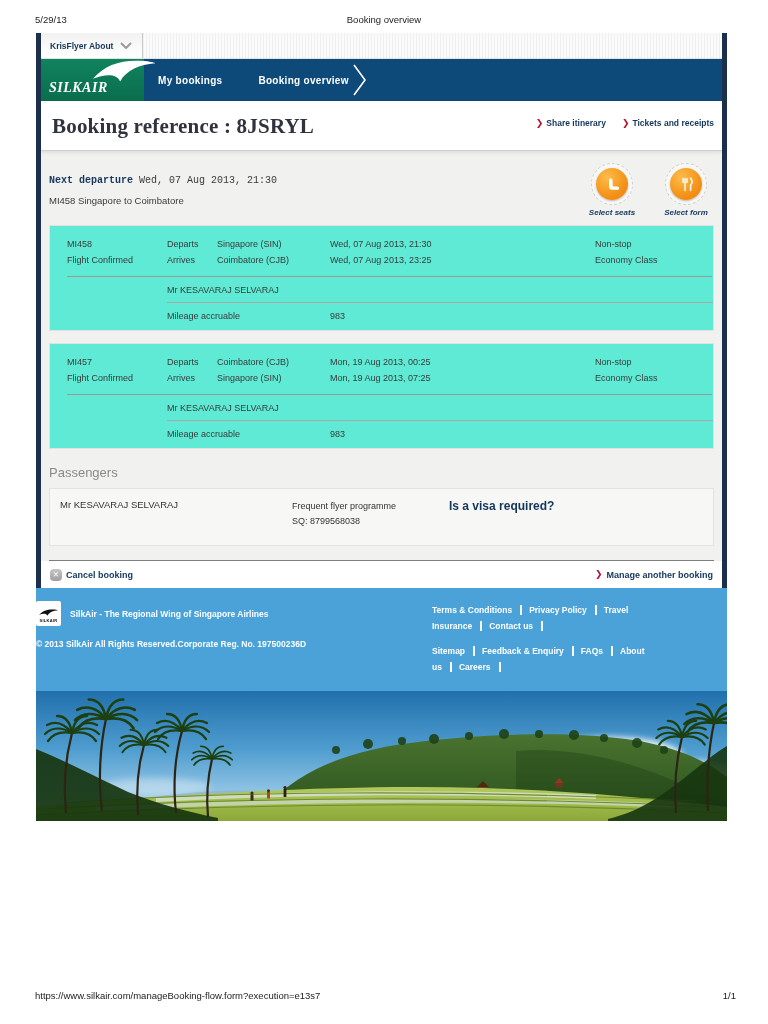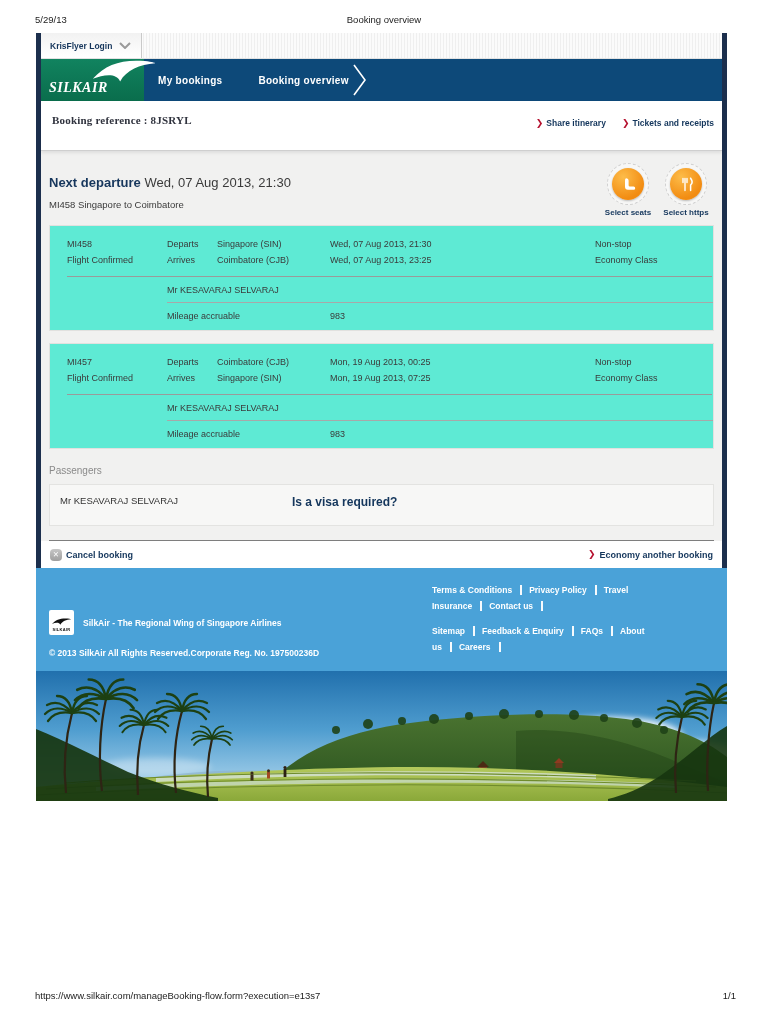--- a/index.html
+++ b/index.html
@@ -23,59 +23,59 @@
   .nav{height:42px;background:#0d4979;position:relative;display:flex;align-items:center;}
   .logo-wrap{width:103px;height:42px;position:relative;flex:0 0 auto;}
   .logo-green{position:absolute;inset:0;background:linear-gradient(#11835f,#0a6d4c);}
   .logo-bird{position:absolute;left:50px;top:-1px;width:66px;height:26px;z-index:2;}
   .logo-text{position:absolute;left:8px;bottom:5px;z-index:3;color:#fff;font-family:"Liberation Serif","DejaVu Serif",serif;font-style:italic;font-weight:bold;font-size:14px;letter-spacing:.5px;}
   .nav-items{display:flex;align-items:center;margin-left:14px;gap:36px;justify-content:space-between;}
   .nav-item{color:#fff;font-size:10px;font-weight:bold;letter-spacing:.3px;cursor:pointer;display:flex;align-items:center;}
   .nav-chev{margin-left:4px;display:inline-flex;}
   
   .ref-band{position:relative;height:49px;background:#fff;border-bottom:1px solid #cfcfcf;box-shadow:0 2px 3px rgba(0,0,0,.08);}
-  .ref-title{position:absolute;left:11px;top:13px;margin:0;font-family:"Liberation Serif","DejaVu Serif",serif;font-weight:bold;font-size:11px;color:#30333e;letter-spacing:.2px;}
+  .ref-title{position:absolute;left:11px;top:13px;margin:0;font-family:"Liberation Serif","DejaVu Serif",serif;font-weight:bold;font-size:21px;color:#30333e;letter-spacing:.2px;}
   .ref-links{position:absolute;right:8px;top:17px;display:flex;gap:16px;}
   .rlink{display:flex;align-items:center;gap:3px;font-size:8.5px;font-weight:bold;color:#14365c;cursor:pointer;}
   .chev-red{color:#b5112f;font-size:9px;font-weight:bold;line-height:1;}
   
   .content{background:#f1f1f0;padding-top:10px;}
   .next-dep{position:relative;margin:0 8px;height:64px;}
-  .nd-line1{font-size:13px;padding-top:14px;}
+  .nd-line1{font-size:10px;padding-top:14px;font-family:Liberation Mono, monospace;}
   .nd-label{font-weight:bold;color:#16365c;}
   .nd-line2{font-size:9.5px;margin-top:9px;color:#3a3a3a;}
-  .nd-actions{position:absolute;right:0;top:2px;display:flex;gap:2px;}
+  .nd-actions{position:absolute;right:0;top:2px;display:flex;gap:18px;font-style:italic;}
   .icon-btn{width:56px;text-align:center;cursor:pointer;}
   .ring{width:40px;height:40px;border:1px dashed #cfcfcf;border-radius:50%;margin:0 auto;display:flex;align-items:center;justify-content:center;background:#f7f7f6;}
   .disc{width:32px;height:32px;border-radius:50%;background:radial-gradient(circle at 35% 28%,#fdbc49,#f28c12 70%);display:flex;align-items:center;justify-content:center;box-shadow:0 1px 2px rgba(0,0,0,.25);}
   .icon-lbl{display:block;margin-top:3px;font-size:8px;font-weight:bold;color:#14365c;}
   .sec-head{margin:10px 8px 6px;font-size:11px;font-weight:bold;color:#14365c;}
   
   .card{margin:0 8px 12px;background:#5eead4;border:1px solid #e1e1df;}
   .frow{display:grid;grid-template-columns:100px 50px 113px 265px 1fr;padding:10px 0 8px 17px;font-size:9px;color:#3a3a3a;}
   .frow .cell div{line-height:16px;}
   .hr1{border-top:1px solid #9a9a9a;margin-left:17px;margin-right:1px;}
   .pax-row{margin-left:117px;border-bottom:1px solid #a8a8a8;padding:8px 0 7px;font-size:9px;color:#3a3a3a;}
   .mil-row{margin-left:117px;display:flex;padding:8px 0 9px;font-size:9px;color:#3a3a3a;}
   .mil-row .mlbl{width:163px;}
   
-  .pass-head{margin:16px 8px 8px;font-size:10px;color:#8a8a8a;font-weight:400;}
+  .pass-head{margin:16px 8px 8px;font-size:13px;color:#8a8a8a;font-weight:400;}
   .pcard{margin:0 8px 14px;background:#f7f7f6;border:1px solid #e3e3e1;display:grid;grid-template-columns:232px 157px 1fr;padding:10px 0 16px 10px;font-size:9.5px;}
   .pcard .pname{color:#333;}
   .pff div{line-height:15px;color:#333;font-size:9px;}
   .visa-link{color:#14365c;font-weight:bold;font-size:12px;cursor:pointer;}
   
   .hr-dark{margin:0 8px;border-top:1px solid #7e7e7e;}
   .action-row{background:#fff;height:27px;display:flex;align-items:center;justify-content:space-between;padding:0 9px;}
   .cancel{display:flex;align-items:center;gap:4px;font-size:9px;font-weight:bold;color:#14365c;cursor:pointer;}
   .x-ico{width:12px;height:12px;border-radius:4px;background:linear-gradient(#c6c6c6,#9f9f9f);color:#fff;font-size:7.5px;line-height:12px;text-align:center;font-weight:bold;}
   .manage{display:flex;align-items:center;gap:4px;font-size:9px;font-weight:bold;color:#14365c;cursor:pointer;}
   
   .bfooter{background:#4aa2d8;position:relative;padding:13px 0 8px;display:flex;}
-  .bf-left{width:396px;padding-left:13px;box-sizing:border-box;margin-top:29px;}
+  .bf-left{width:396px;padding-left:0;box-sizing:border-box;}
   .bf-brand{display:flex;align-items:center;gap:9px;}
   .bf-logo{width:25px;height:25px;background:#fff;border-radius:2px;display:flex;flex-direction:column;align-items:center;justify-content:center;}
   .bf-logo .tiny{font-size:4px;color:#111;letter-spacing:.3px;line-height:3px;font-weight:bold;}
   .bf-tag{color:#fff;font-size:8.5px;font-weight:bold;}
   .bf-copy{color:#fff;font-size:8.5px;font-weight:bold;margin-top:13px;}
   .bf-right{flex:1;padding-right:10px;}
   .bf-row{margin-bottom:9px;line-height:14px;}
   .fl{color:#fff;font-size:8.5px;font-weight:bold;cursor:pointer;border-right:2px solid rgba(255,255,255,.95);padding-right:8px;margin-right:7px;}
   .fl.nosep{border-right:none;}
   
@@ -87,21 +87,21 @@
 <div class="print-head">
   <span>5/29/13</span>
   <span class="ptitle">Booking overview</span>
 </div>
 
 <div class="page">
   <div class="framed">
 
     <div class="kf-bar">
       <div class="kf-login">
-        <span class="lbl">KrisFlyer Login</span>
+        <span class="lbl">KrisFlyer About</span>
         <span style="display:inline-flex;">
           <svg width="12" height="7" viewBox="0 0 12 7">
               <polyline points="1,1 6,6 11,1" fill="none" stroke="#9a9a9a" stroke-width="2"></polyline>
             </svg>
         </span>
       </div>
     </div>
 
     <div class="nav">
       <div class="logo-wrap">
@@ -163,21 +163,21 @@
           </div>
           <div class="icon-btn">
             <div class="ring">
               <div class="disc">
                 <svg width="17" height="17" viewBox="0 0 17 17">
                   <path d="M5 2.5 v4 M7 2.5 v4 M9 2.5 v4 M7 6.5 v8" stroke="#fff" stroke-width="1.4" stroke-linecap="round" fill="none"></path>
                   <path d="M12.6 2.2 c1.8 2.4 1.8 5.2 0 6.8 v5.5" stroke="#fff" stroke-width="1.5" stroke-linecap="round" fill="none"></path>
                 </svg>
               </div>
             </div>
-            <span class="icon-lbl">Select https</span>
+            <span class="icon-lbl">Select form</span>
           </div>
         </div>
       </div>
 
 
       <div class="card">
         <div class="frow">
           <div class="cell">
             <div>MI458</div>
             <div>Flight Confirmed</div>
@@ -234,32 +234,36 @@
         <div class="pax-row">Mr KESAVARAJ SELVARAJ</div>
         <div class="mil-row">
           <span class="mlbl">Mileage accruable</span>
           <span>983</span>
         </div>
       </div>
 
       <div class="pass-head">Passengers</div>
       <div class="pcard">
         <span class="pname">Mr KESAVARAJ SELVARAJ</span>
+        <span class="pff">
+          <div>Frequent flyer programme</div>
+          <div>SQ: 8799568038</div>
+        </span>
         <span class="visa-link">Is a visa required?</span>
       </div>
 
       <div class="hr-dark"></div>
       <div class="action-row">
         <span class="cancel">
           <span class="x-ico">✕</span>
           <span>Cancel booking</span>
         </span>
         <span class="manage">
           <span class="chev-red">❯</span>
-          <span>Economy another booking</span>
+          <span>Manage another booking</span>
         </span>
       </div>
     </div>
   </div>
 
   <div class="bfooter">
     <div class="bf-left">
       <div class="bf-brand">
         <span class="bf-logo">
           <svg width="19" height="13" viewBox="0 0 24 10">

